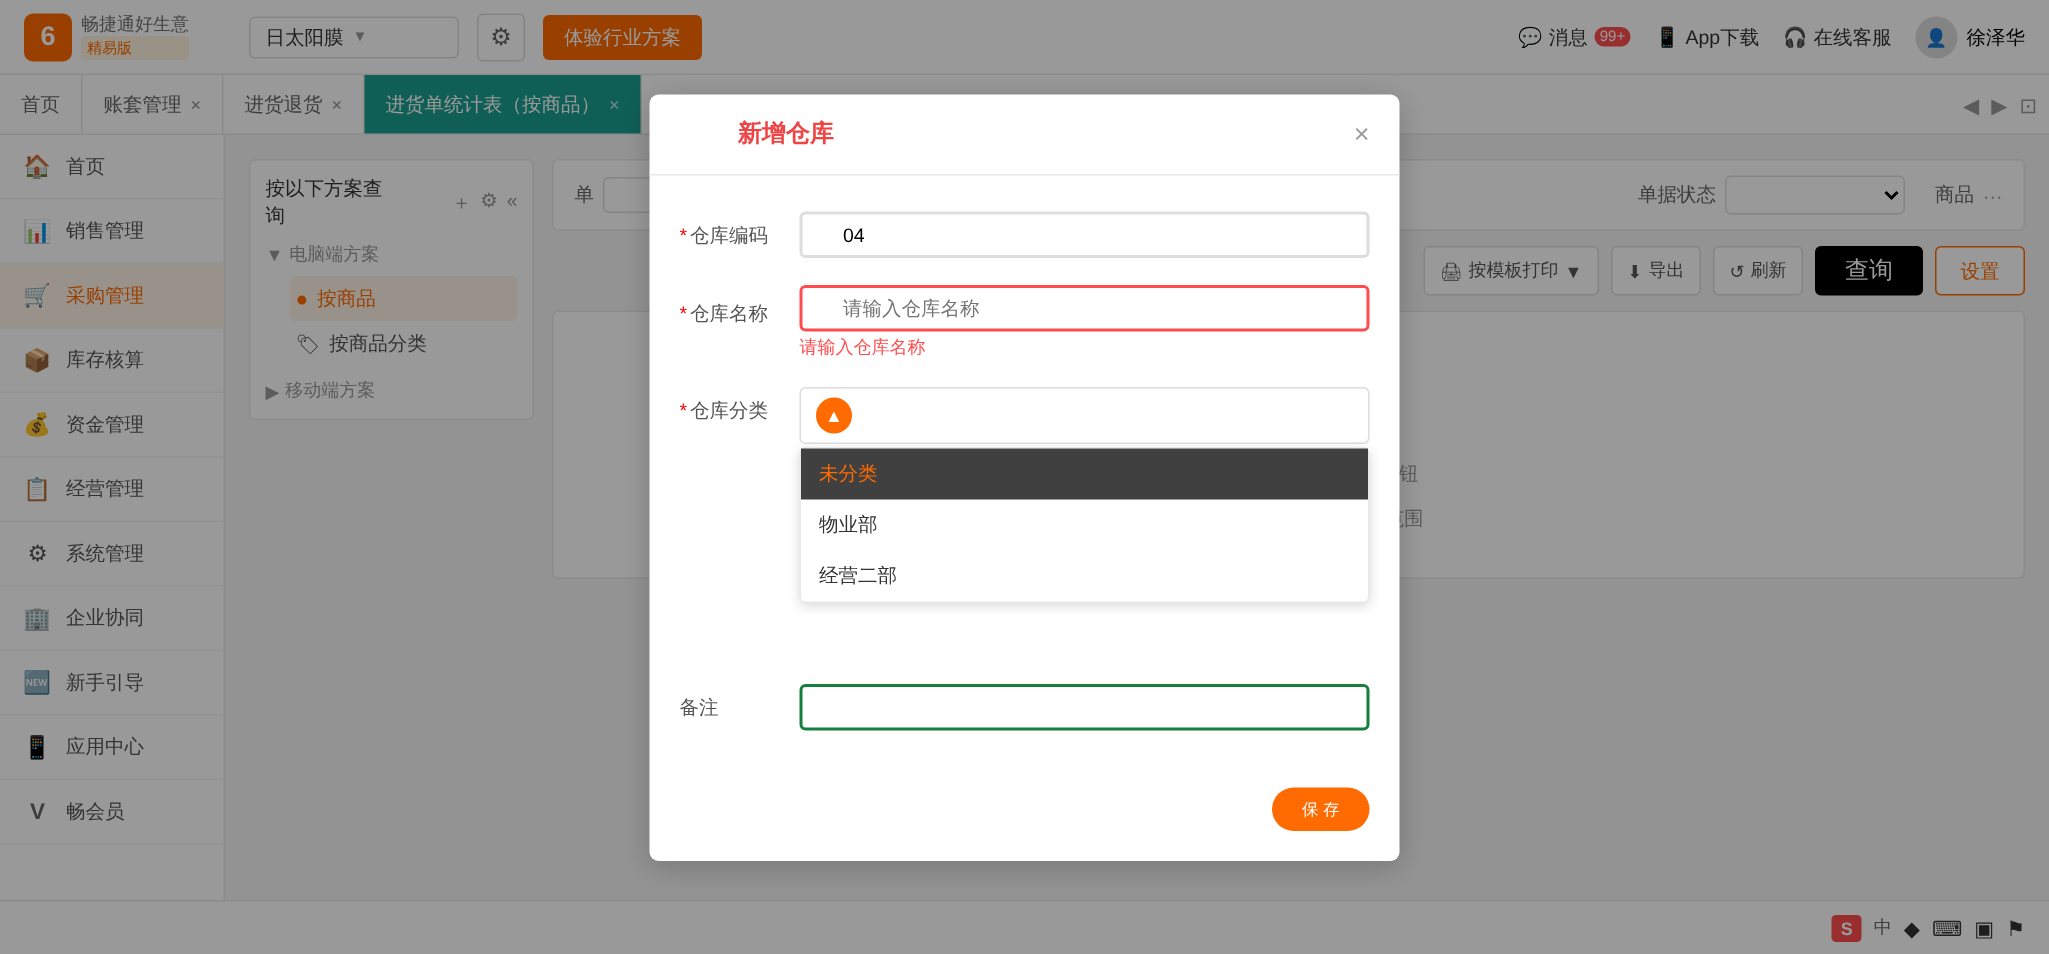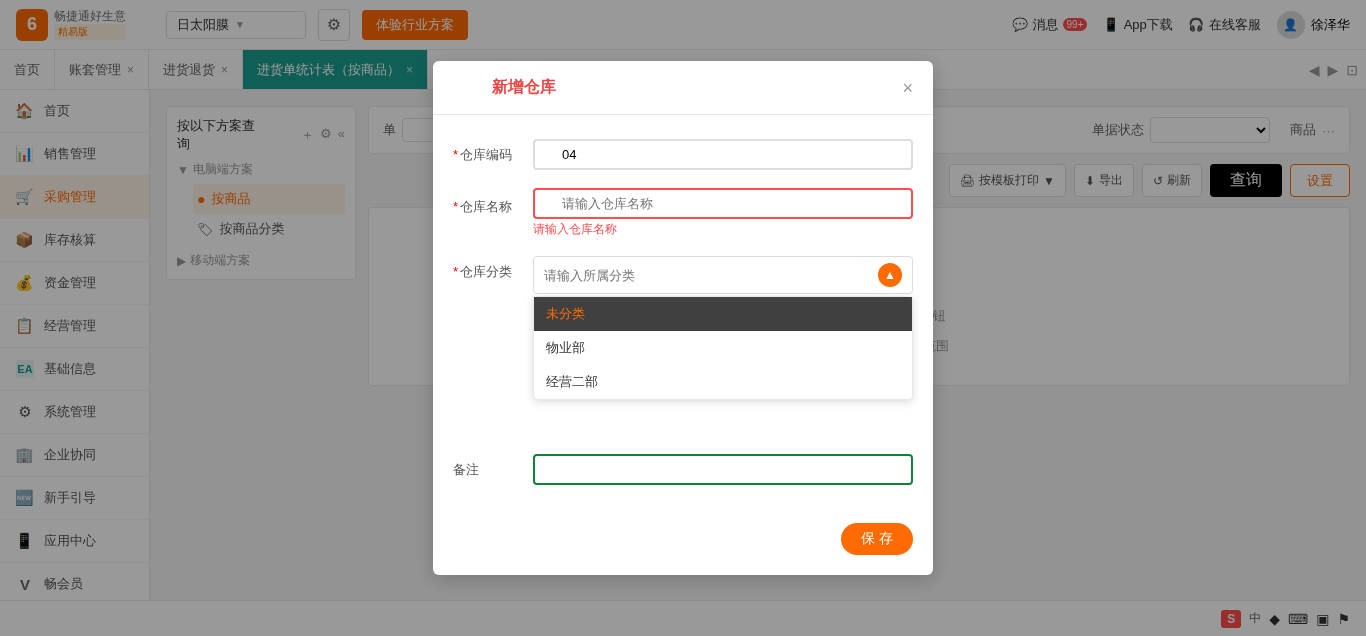--- a/index.html
+++ b/index.html
@@ -351,21 +351,21 @@
       padding: 0 20px 20px;
       gap: 10px;
     }
     .btn-save {
       padding: 7px 20px;
       border: none;
       border-radius: 16px;
       background: #ff6b00;
       color: white;
       cursor: pointer;
-      font-size: 14px;
+      font-size: 11px;
     }
 
     
     .status-bar {
       position: fixed;
       bottom: 0; left: 0; right: 0;
       height: 36px;
       background: #fff;
       border-top: 1px solid #e8e8e8;
       display: flex;
@@ -457,24 +457,20 @@
       <span class="sidebar-icon">📦</span>
       <span>库存核算</span>
     </div>
     <div class="sidebar-item">
       <span class="sidebar-icon">💰</span>
       <span>资金管理</span>
     </div>
     <div class="sidebar-item">
       <span class="sidebar-icon">📋</span>
       <span>经营管理</span>
-    </div>
-    <div class="sidebar-item">
-      <span class="sidebar-icon" style="font-size:11px;font-weight:bold;color:#1a9e8f;background:#e8f5f3;border-radius:3px;padding:2px 3px;">EA</span>
-      <span>基础信息</span>
     </div>
     <div class="sidebar-item">
       <span class="sidebar-icon">⚙</span>
       <span>系统管理</span>
     </div>
     <div class="sidebar-item">
       <span class="sidebar-icon">🏢</span>
       <span>企业协同</span>
     </div>
     <div class="sidebar-item">
@@ -605,21 +601,20 @@
         </div>
         <div style="padding-left:80px;">
           <div class="error-msg">请输入仓库名称</div>
         </div>
       </div>
 
       <div class="form-row" style="position:relative;">
         <span class="form-label required">仓库分类</span>
         <div class="form-control-wrap" style="position:relative;">
           <div style="display:flex; align-items:center; border:1px solid #ddd; border-radius:4px; padding:6px 10px; background:#fff;">
-            <input style="border: none; outline: none; flex: 1 1 0%; font-size: 13px; color: rgb(153, 153, 153);" placeholder="请输入所属分类">
             <div class="dropdown-arrow">▲</div>
           </div>
           <div class="dropdown-menu">
             <div class="dropdown-option selected">未分类</div>
             <div class="dropdown-option">物业部</div>
             <div class="dropdown-option">经营二部</div>
           </div>
         </div>
       </div>
 

